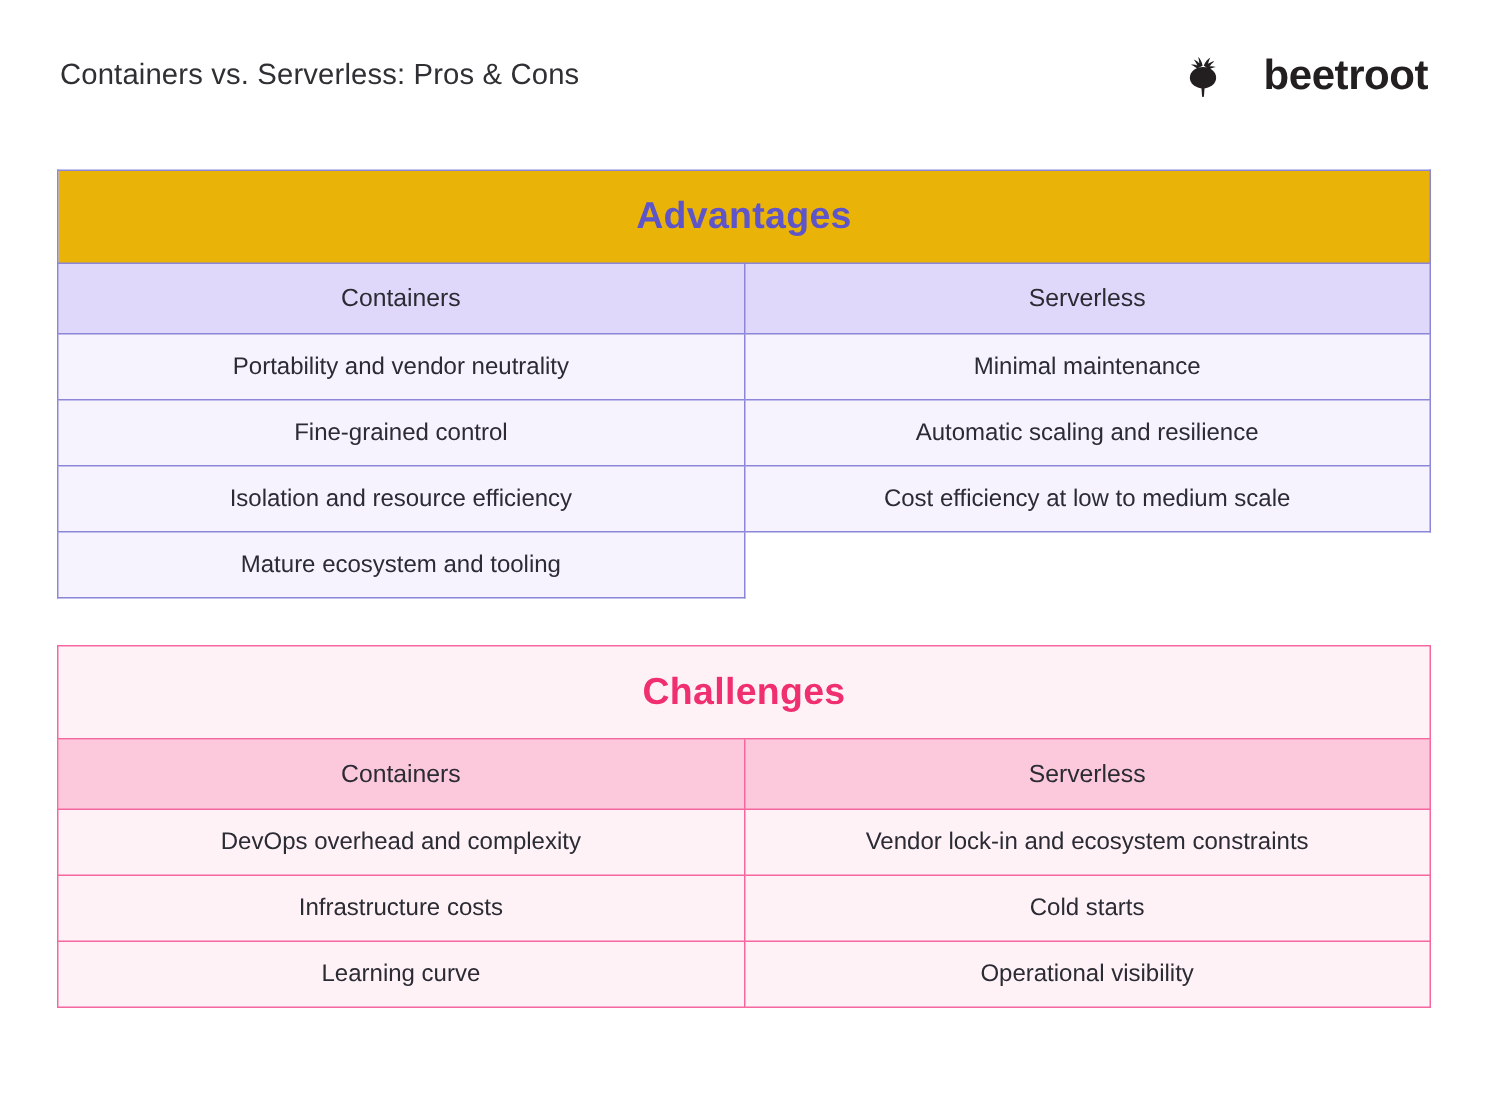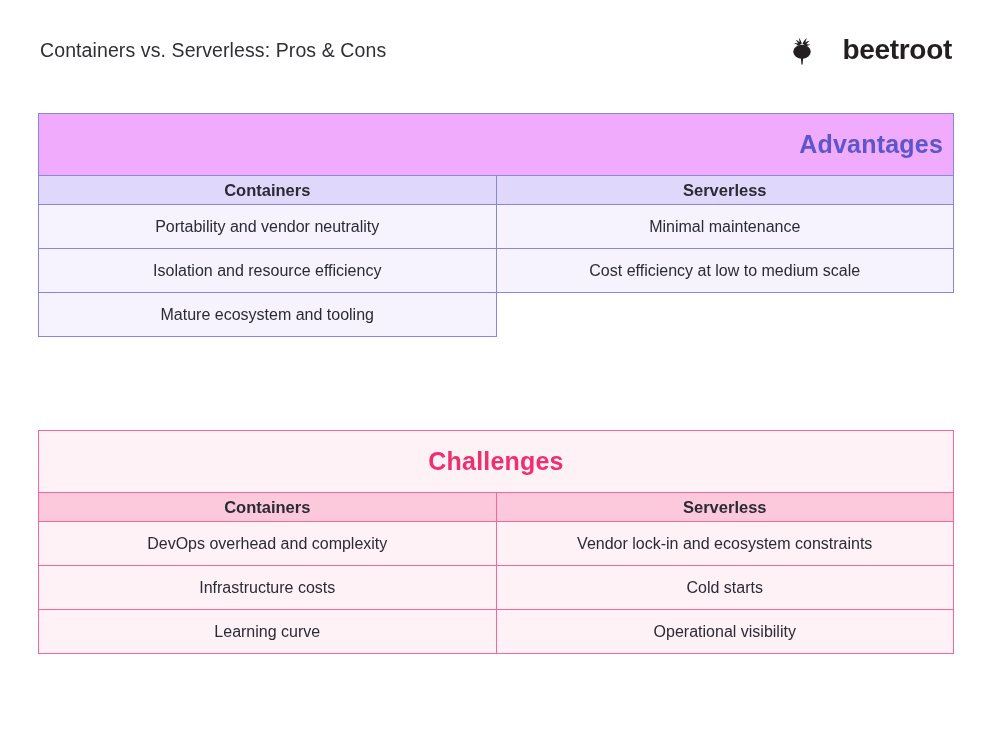--- a/index.html
+++ b/index.html
@@ -79,44 +79,43 @@
 
   
   .banner-cell {
     height: 62px;
     font-size: 25px;
     font-weight: 700;
     letter-spacing: 0.2px;
   }
   
   .sub-cell {
-    height: 29px;
+    height: 47px;
     font-size: 16.5px;
-    font-weight: 700;
+    font-weight: 400;
     color: #2b2b33;
   }
   
   .row-cell {
     height: 44px;
     font-size: 16px;
     font-weight: 400;
     color: #2b2b33;
     margin-top: 48px;
   }
   .empty-cell {
     background: #ffffff !important;
     border: none !important;
   }
 
   
   .adv .banner-cell {
-    background: #f0abfc;
+    background: #eab308;
     color: #5d55c9;
     border: 1.6px solid #8b86d8;
-    text-align: right;
   }
   .adv .sub-cell {
     background: #e0d8fb;
     border: 1.6px solid #8b86d8;
   }
   .adv .row-cell {
     background: #f6f3fe;
     border: 1.6px solid #8b86d8;
   }
 
@@ -163,20 +162,24 @@
       </tr>
       <tr>
         <td class="sub-cell">Containers</td>
         <td class="sub-cell">Serverless</td>
       </tr>
       <tr>
         <td class="row-cell">Portability and vendor neutrality</td>
         <td class="row-cell">Minimal maintenance</td>
       </tr>
       <tr>
+        <td class="row-cell">Fine-grained control</td>
+        <td class="row-cell">Automatic scaling and resilience</td>
+      </tr>
+      <tr>
         <td class="row-cell">Isolation and resource efficiency</td>
         <td class="row-cell">Cost efficiency at low to medium scale</td>
       </tr>
       <tr>
         <td class="row-cell">Mature ecosystem and tooling</td>
         <td class="row-cell empty-cell"></td>
       </tr>
     </tbody>
   </table>
 </div>

